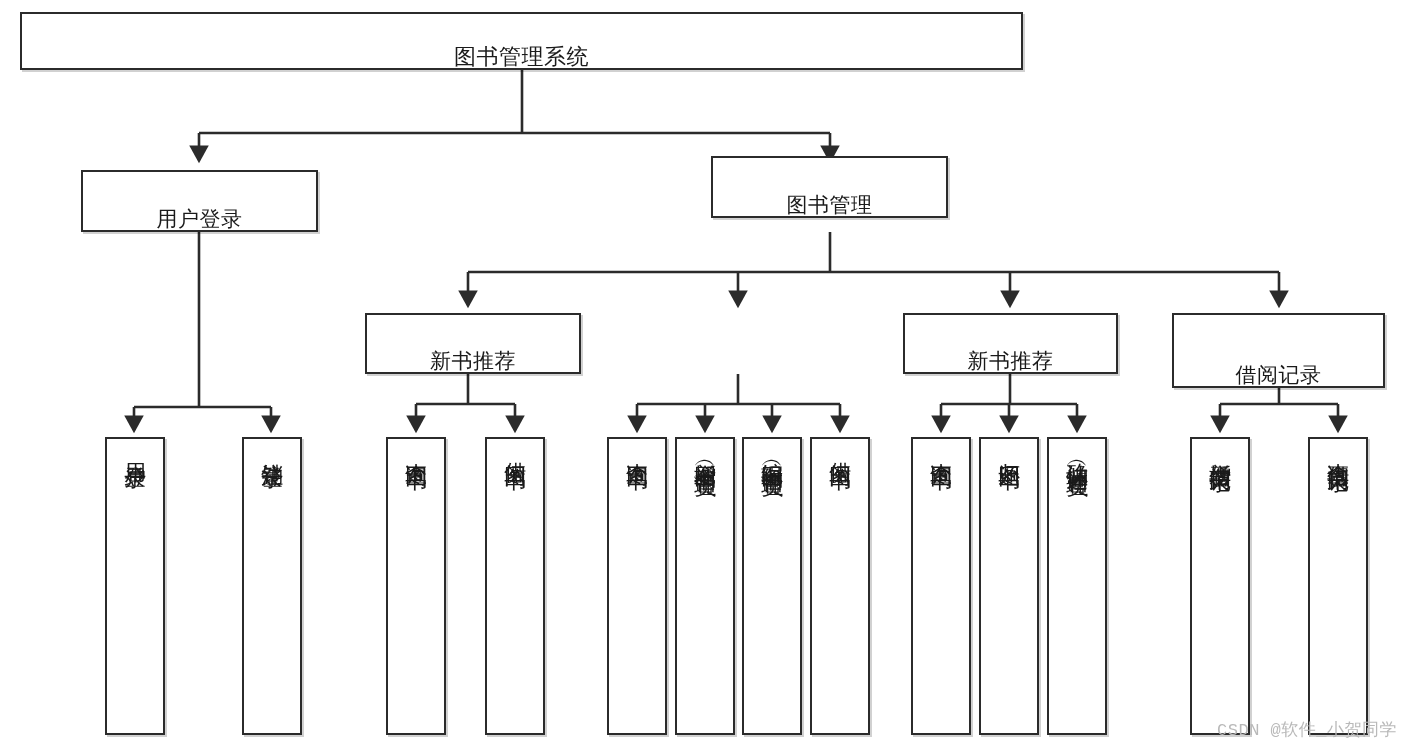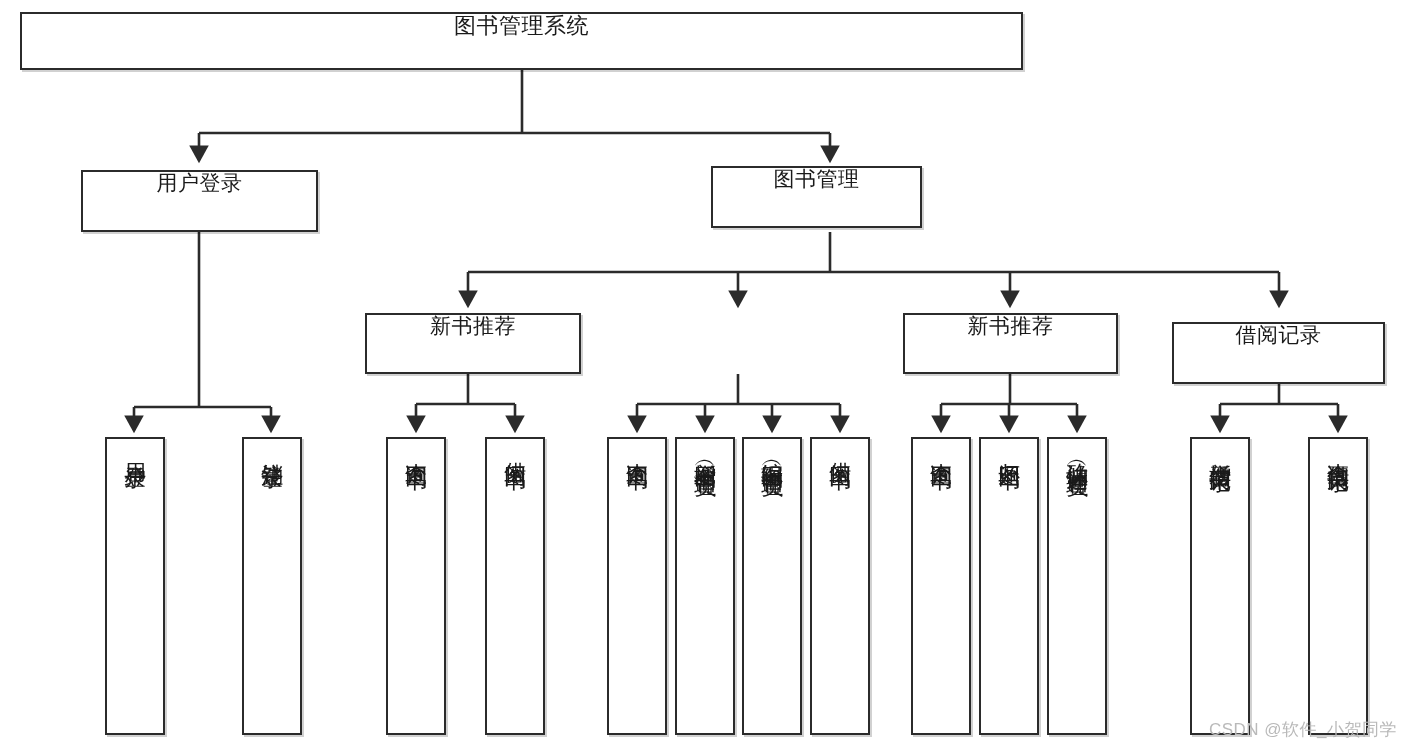--- a/index.html
+++ b/index.html
@@ -25,21 +25,21 @@
     height: 747px;
     pointer-events: none;
   }
   .node {
     position: absolute;
     box-sizing: border-box;
     background: #ffffff;
     border: 2px solid #2b2b2b;
     box-shadow: 2px 2px 0 rgba(0,0,0,0.18);
     display: flex;
-    align-items: flex-start;
+    align-items: flex-end;
     justify-content: center;
     color: #1a1a1a;
   }
   .node-label {
     display: block;
     text-align: center;
     line-height: 1.05;
     letter-spacing: 0.5px;
     white-space: nowrap;
   }
@@ -63,20 +63,21 @@
     white-space: nowrap;
   }
   .watermark {
     position: absolute;
     right: 8px;
     bottom: 6px;
     font-size: 17px;
     color: #b9b9b9;
     white-space: nowrap;
     letter-spacing: 0.5px;
+    font-family: Liberation Mono, monospace;
   }
 </style>
 </head>
 <body>
 
 <div id="canvas">
 
   <svg id="edges" viewBox="0 0 1405 747" width="1405" height="747" xmlns="http://www.w3.org/2000/svg">
     <defs>
       <marker id="arrow" viewBox="0 0 12 12" refX="9" refY="6" markerWidth="7.5" markerHeight="7.5" orient="auto-start-reverse">
@@ -128,34 +129,34 @@
   </svg>
 
   <div class="node root horizontal" style="left:20px; top:12px; width:1003px; height:58px;">
     <span class="node-label">图书管理系统</span>
   </div>
 
   <div class="node horizontal" style="left:81px; top:170px; width:237px; height:62px;">
     <span class="node-label">用户登录</span>
   </div>
 
-  <div class="node horizontal" style="left:711px; top:166px; width:211px; height:62px;">
+  <div class="node horizontal" style="left:711px; top:156px; width:237px; height:62px;">
     <span class="node-label">图书管理</span>
   </div>
 
   <div class="node horizontal" style="left:365px; top:313px; width:216px; height:61px;">
     <span class="node-label">新书推荐</span>
   </div>
 
 
   <div class="node horizontal" style="left:903px; top:313px; width:215px; height:61px;">
     <span class="node-label">新书推荐</span>
   </div>
 
-  <div class="node horizontal" style="left:1172px; top:322px; width:213px; height:62px;">
+  <div class="node horizontal" style="left:1172px; top:313px; width:213px; height:75px;">
     <span class="node-label">借阅记录</span>
   </div>
 
   <div class="node vertical" style="left:105px; top:437px; width:60px; height:298px;">
     <span class="node-label">用户登录</span>
   </div>
 
   <div class="node vertical" style="left:242px; top:437px; width:60px; height:298px;">
     <span class="node-label">注销登录</span>
   </div>

